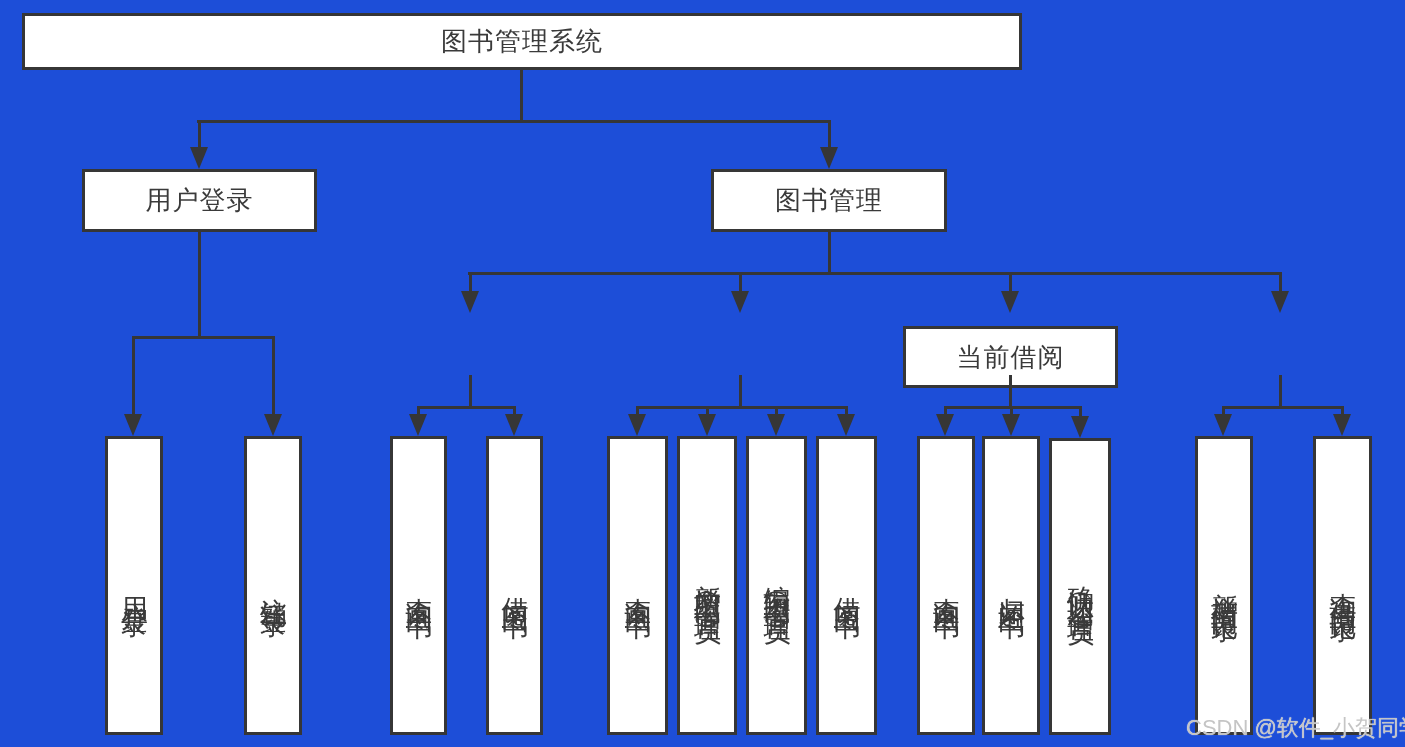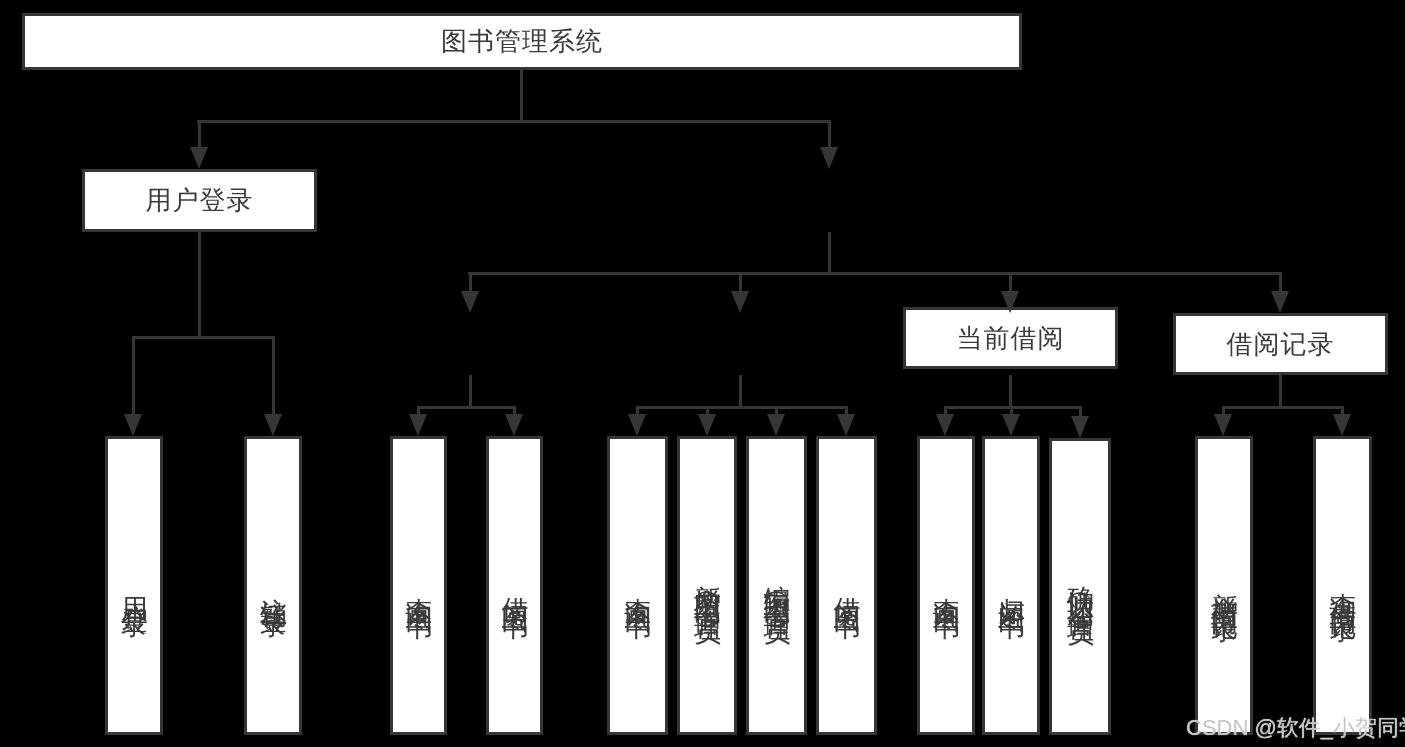--- a/index.html
+++ b/index.html
@@ -1,17 +1,17 @@
 <!DOCTYPE html>
 <html><head>
 <meta charset="utf-8">
 <style>
   html,body{margin:0;padding:0;background:#ffffff;}
   .canvas{
-    position:relative;width:1405px;height:747px;background:#000000;overflow:hidden;
+    position:relative;width:1405px;height:747px;background:#1d4ed8;overflow:hidden;
     font-family:"Liberation Sans","DejaVu Sans",sans-serif;color:#383838;
   }
   .box{
     position:absolute;box-sizing:border-box;border:3px solid #363636;background:#ffffff;
     display:flex;align-items:center;justify-content:center;
   }
   .hlabel{font-size:26px;letter-spacing:1px;color:#3a3a3a;}
   .vbox span{
     writing-mode:vertical-rl;text-orientation:mixed;
     font-size:27px;letter-spacing:5px;color:#3a3a3a;line-height:1;
@@ -32,26 +32,26 @@
 
 <div class="canvas">
 
   <div class="box" style="left:22px;top:13px;width:1000px;height:57px">
     <span class="hlabel">图书管理系统</span>
   </div>
 
   <div class="box" style="left:82px;top:169px;width:235px;height:63px">
     <span class="hlabel">用户登录</span>
   </div>
+  <div class="box" style="left:711px;top:169px;width:236px;height:63px">
+    <span class="hlabel">图书管理</span>
+  </div>
 
-  <div class="box" style="left:903px;top:307px;width:215px;height:62px">
+  <div class="box" style="left:903px;top:326px;width:215px;height:62px">
     <span class="hlabel">当前借阅</span>
-  </div>
-  <div class="box" style="left:1173px;top:313px;width:215px;height:62px">
-    <span class="hlabel">借阅记录</span>
   </div>
 
   <div class="box vbox" style="left:105px;top:436px;width:58px;height:299px">
     <span>用户登录</span>
   </div>
   <div class="box vbox" style="left:244px;top:436px;width:58px;height:299px">
     <span>注销登录</span>
   </div>
 
   <div class="box vbox" style="left:390px;top:436px;width:57px;height:299px">

